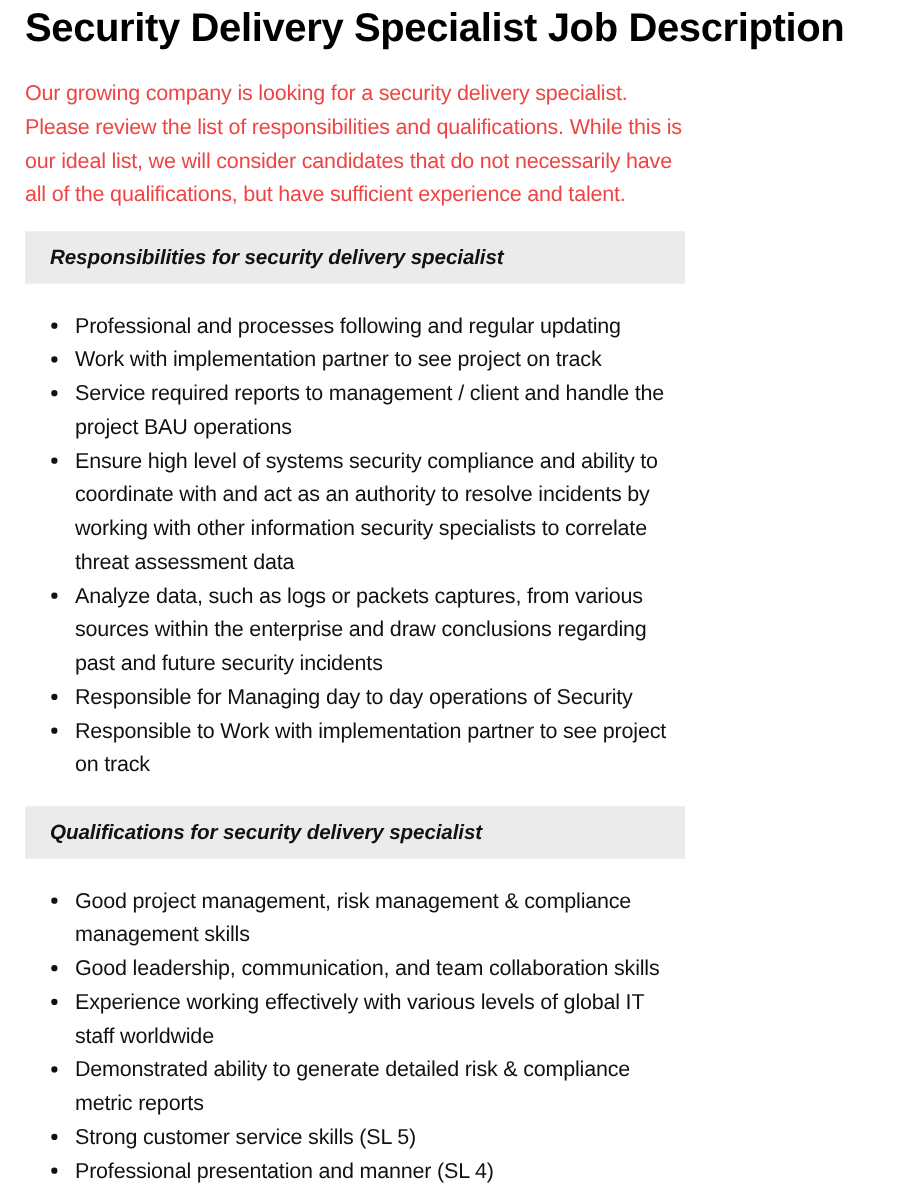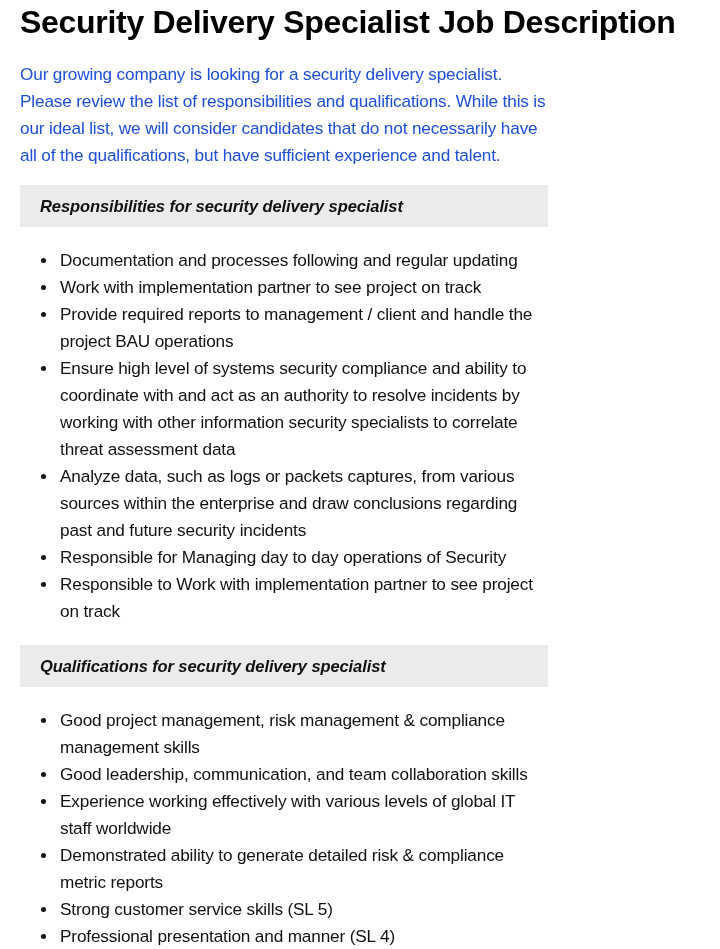--- a/index.html
+++ b/index.html
@@ -28,21 +28,21 @@
       font-weight: bold;
       text-align: center;
       color: #000000;
       letter-spacing: -0.3px;
       white-space: nowrap;
     }
     .intro {
       margin: 15px 0 0 0;
       font-size: 17.2px;
       line-height: 27px;
-      color: #1d4ed8;
+      color: #ef4444;
       letter-spacing: -0.15px;
     }
     .section-header {
       margin-top: 16px;
       background: #ebebeb;
       height: 42px;
       line-height: 42px;
       padding-left: 20px;
       font-size: 16.5px;
       font-weight: bold;
@@ -85,29 +85,29 @@
 <div class="page">
   <h1 class="title">Security Delivery Specialist Job Description</h1>
 
   <p class="intro">Our growing company is looking for a security delivery specialist. Please review the list of responsibilities and qualifications. While this is our ideal list, we will consider candidates that do not necessarily have all of the qualifications, but have sufficient experience and talent.</p>
 
   <div class="section-header">Responsibilities for security delivery specialist</div>
 
   <ul class="list">
     <li>
         <span class="bullet"></span>
-        <span class="text">Documentation and processes following and regular updating</span>
+        <span class="text">Professional and processes following and regular updating</span>
       </li>
     <li>
         <span class="bullet"></span>
         <span class="text">Work with implementation partner to see project on track</span>
       </li>
     <li>
         <span class="bullet"></span>
-        <span class="text">Provide required reports to management / client and handle the project BAU operations</span>
+        <span class="text">Service required reports to management / client and handle the project BAU operations</span>
       </li>
     <li>
         <span class="bullet"></span>
         <span class="text">Ensure high level of systems security compliance and ability to coordinate with and act as an authority to resolve incidents by working with other information security specialists to correlate threat assessment data</span>
       </li>
     <li>
         <span class="bullet"></span>
         <span class="text">Analyze data, such as logs or packets captures, from various sources within the enterprise and draw conclusions regarding past and future security incidents</span>
       </li>
     <li>

